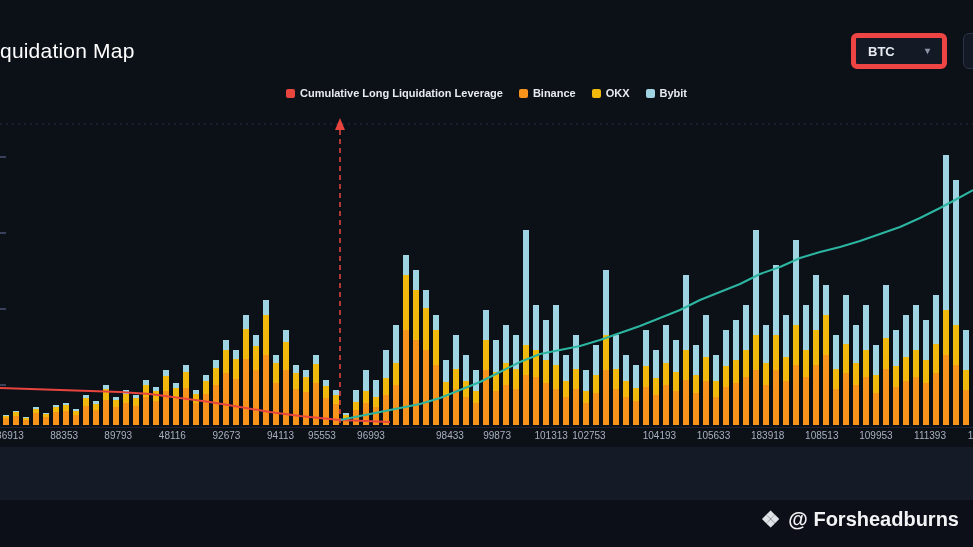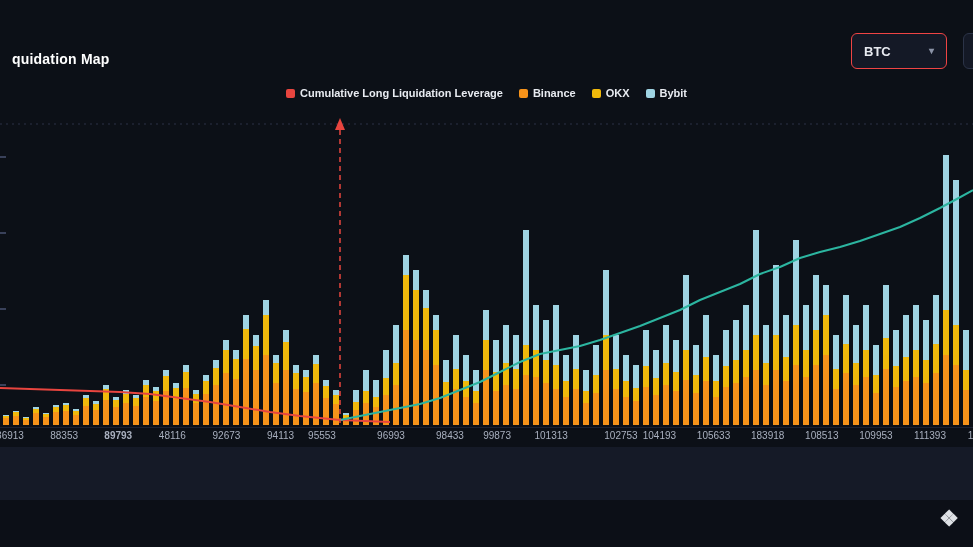--- a/index.html
+++ b/index.html
@@ -6,26 +6,26 @@
   body{
     width:973px;height:547px;overflow:hidden;position:relative;
     background:#0c1017;
     font-family:"Liberation Sans",sans-serif;
     -webkit-font-smoothing:antialiased;
   }
   .app{position:absolute;inset:0;width:973px;height:547px;overflow:hidden;}
 
   
   .page-title{
-    position:absolute;left:0;top:39px;margin:12px;
-    color:#ffffff;font-size:14px;font-weight:700;letter-spacing:.2px;white-space:nowrap;
+    position:absolute;left:0;top:39px;margin:0;
+    color:#ffffff;font-size:21px;font-weight:400;letter-spacing:.2px;white-space:nowrap;
   }
   .symbol-select{
     position:absolute;top:33px;right:26px;width:96px;height:36px;box-sizing:border-box;
-    background:#141926;border:1px solid #ef4444;border-radius:6px;
+    background:#141926;border:5px solid #ef4444;border-radius:6px;
     display:flex;align-items:center;justify-content:space-between;padding:8px 12px;
     color:#e7eaf0;font-size:13px;font-weight:600;cursor:pointer;gap:13px;
   }
   .symbol-select .caret{color:#8b93a7;font-size:10px;line-height:1;}
   .partial-btn{
     position:absolute;top:33px;right:-8px;width:18px;height:36px;box-sizing:border-box;
     background:#141926;border:1px solid #2b3347;border-radius:6px;
   }
 
   
@@ -591,40 +591,41 @@
         <polyline points="340,302 360,298 380,294 400,290 420,286 440,280 460,272 480,264 500,254 520,244 540,236 560,232 580,228 600,222 620,215 640,208 660,200 680,192 700,182 720,174 740,166 760,156 780,149 800,140 820,134 840,129 860,123 880,116 900,109 920,100 940,90 955,82 973,72" fill="none" stroke="#2cb5a0" stroke-width="2" stroke-linejoin="round"></polyline>
         <line x1="340" y1="12" x2="340" y2="307" stroke="#e8453f" stroke-width="1.5" stroke-dasharray="5 4"></line>
         <polygon points="340,0 335,12 345,12" fill="#e8453f"></polygon>
       </svg>
   </div>
 
   <div class="axis-line"></div>
   <div class="xaxis" id="xaxis">
       <span class="xlabel" style="left: 10px;">86913</span>
       <span class="xlabel" style="left: 64.12px;">88353</span>
-      <span class="xlabel" style="left: 118.24px; font-weight: bold;">89793</span>
+      <span class="xlabel" style="left: 118.24px;">89793</span>
       <span class="xlabel" style="left: 172.36px;">48116</span>
       <span class="xlabel" style="left: 226.48px;">92673</span>
       <span class="xlabel" style="left: 280.6px;">94113</span>
       <span class="xlabel" style="left: 322px;">95553</span>
-      <span class="xlabel" style="left: 391px;">96993</span>
+      <span class="xlabel" style="left: 371px;">96993</span>
       <span class="xlabel" style="left: 442.96px; margin-left: 7px;">98433</span>
       <span class="xlabel" style="left: 497.08px;">99873</span>
       <span class="xlabel" style="left: 551.2px;">101313</span>
-      <span class="xlabel" style="left: 621px;">102753</span>
+      <span class="xlabel" style="left: 589px;">102753</span>
       <span class="xlabel" style="left: 659.44px;">104193</span>
       <span class="xlabel" style="left: 713.56px;">105633</span>
       <span class="xlabel" style="left: 767.68px;">183918</span>
       <span class="xlabel" style="left: 821.8px;">108513</span>
       <span class="xlabel" style="left: 875.92px;">109953</span>
       <span class="xlabel" style="left: 930.04px;">111393</span>
       <span class="xlabel" style="left: 984.16px;">112833</span>
     </div>
 
   <div class="lower-band"></div>
 
   <footer class="footer">
     <div class="watermark">
       <span class="diamond">❖</span>
+      <span>@ Forsheadburns</span>
     </div>
   </footer>
 
 </div>
 
 </body></html>

